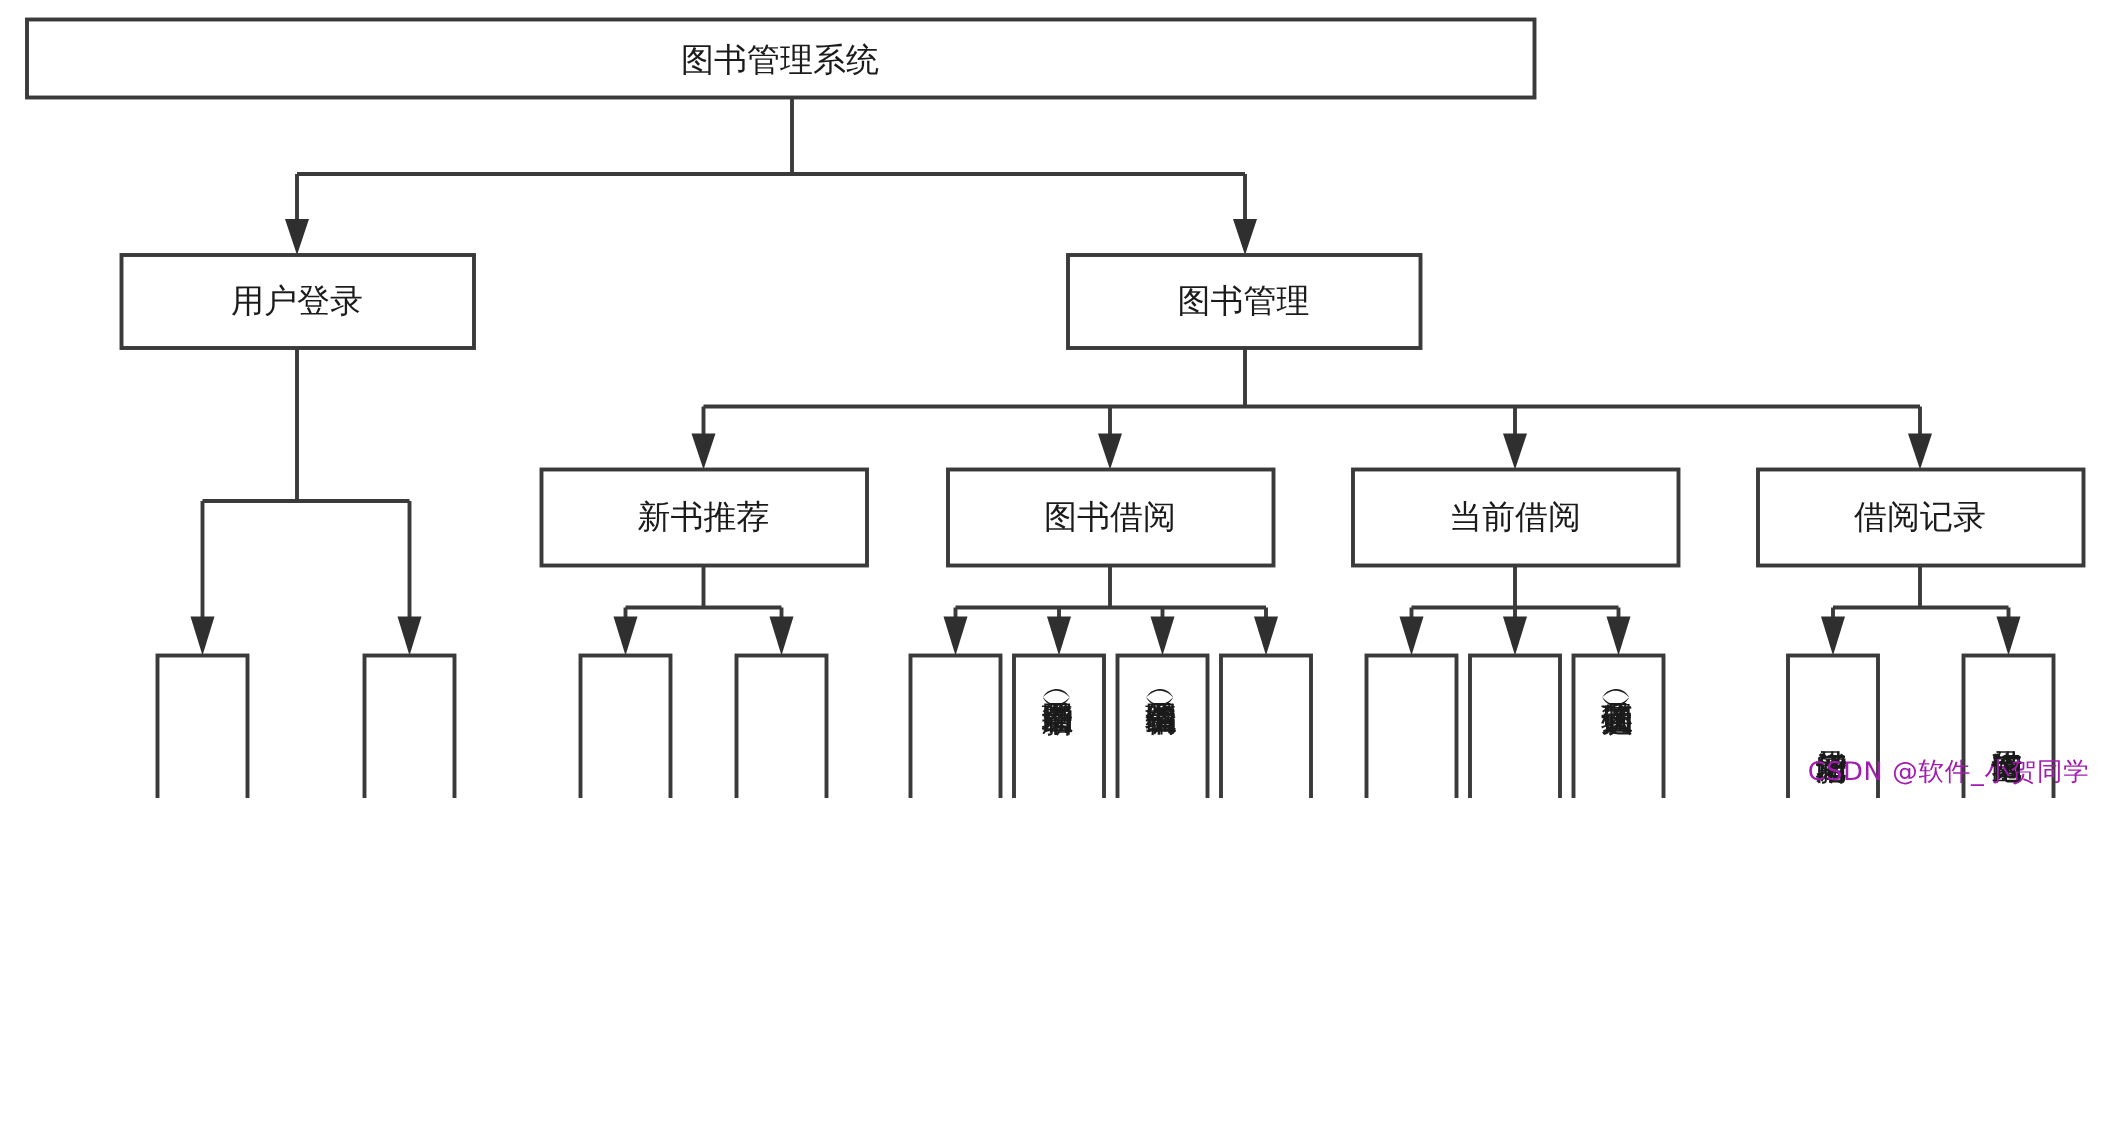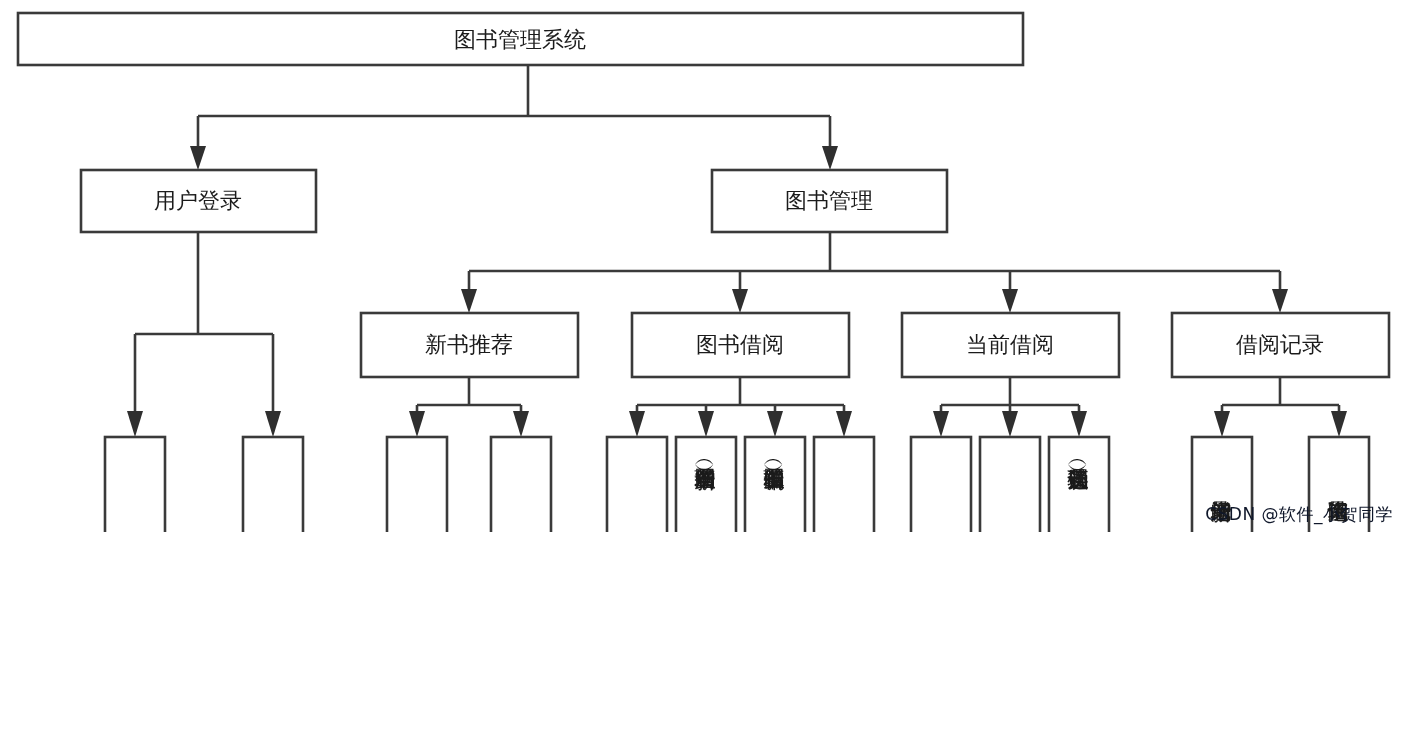--- a/index.html
+++ b/index.html
@@ -52,21 +52,21 @@
     font-size: 21px;
     fill: #1b1b1b;
     text-anchor: middle;
   }
   .watermark-text {
     position: absolute;
     right: 12px;
     bottom: 6px;
     font-family: "DejaVu Sans", "Liberation Sans", sans-serif;
     font-size: 17px;
-    color: #0f172a;
+    color: #a21caf;
     letter-spacing: 0.5px;
     white-space: nowrap;
     pointer-events: none;
   }
 </style>
 </head>
 <body>
 
 <div id="diagram-root">
 

